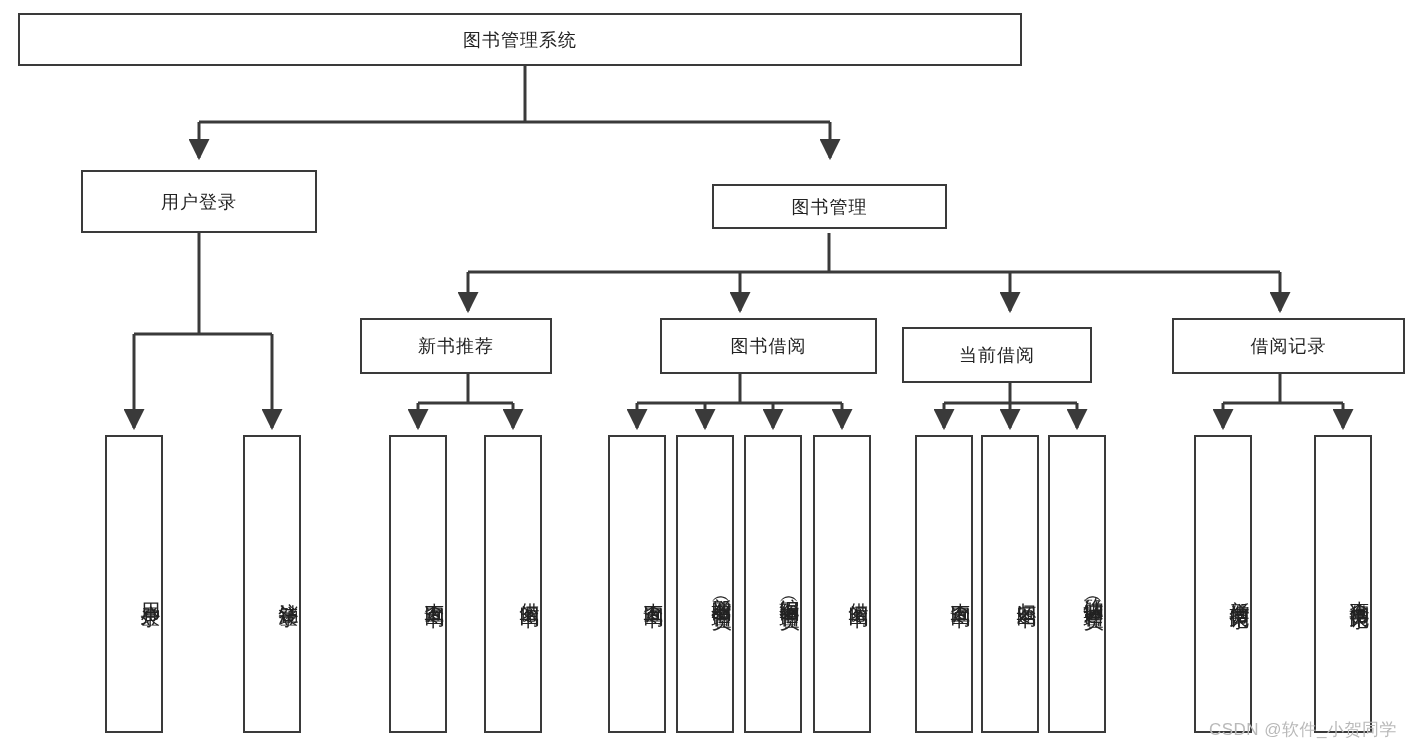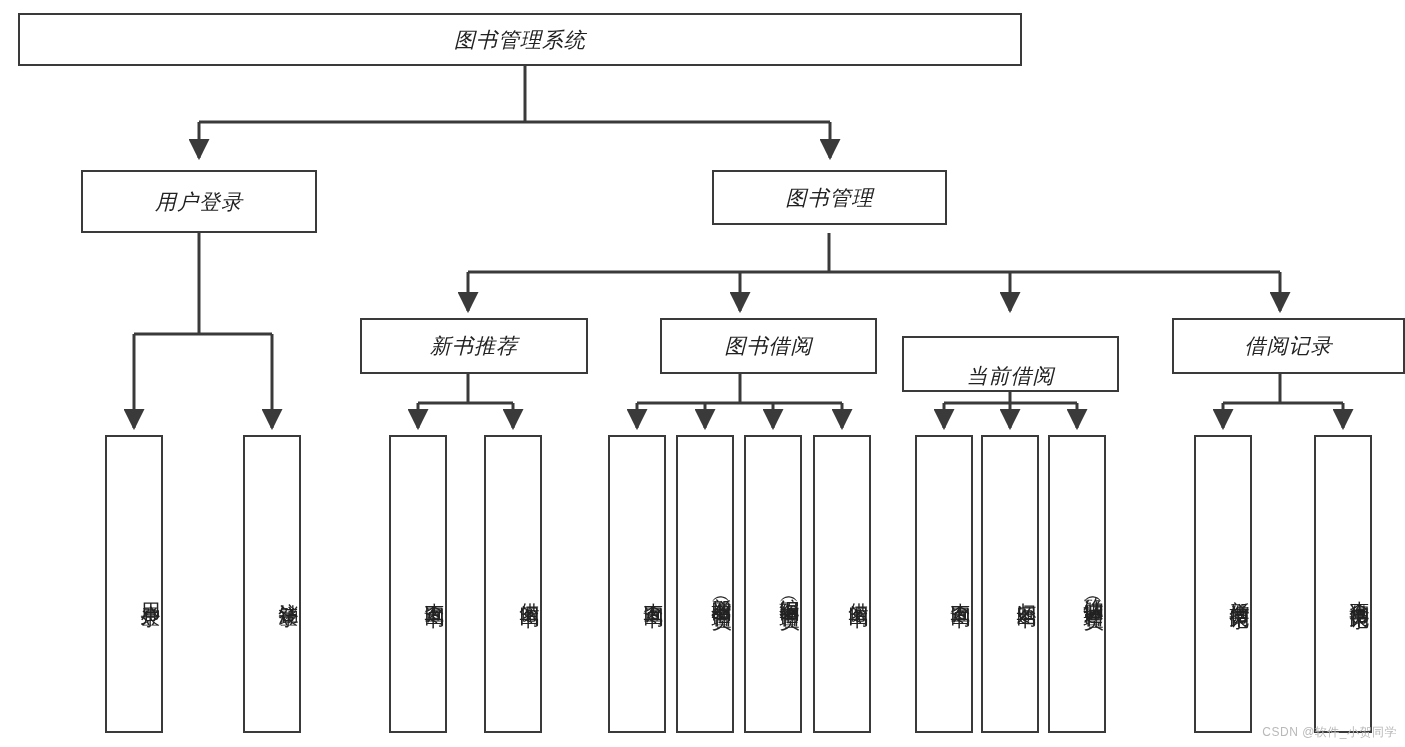--- a/index.html
+++ b/index.html
@@ -15,44 +15,43 @@
     position:absolute;
     box-sizing:border-box;
     background:#ffffff;
     border:2px solid #3a3a3a;
     display:flex;
     align-items:center;
     justify-content:center;
     color:#222222;
   }
   .node.h{
-    font-size:21px;
+    font-size:18px;
     letter-spacing:1px;
-    font-style:italic;
   }
   .node.v{
     writing-mode:vertical-rl;
     text-orientation:upright;
     font-size:20px;
     letter-spacing:2px;
     padding-top:14px;
     align-items:flex-start;
     justify-content:center;
     line-height:1.0;
   }
   .node.v span{
     writing-mode:vertical-rl;
     text-orientation:upright;
     display:block;
   }
   #watermark{
     position:absolute;
     right:8px;
     bottom:6px;
-    font-size:12px;
+    font-size:17px;
     color:#b9b9b9;
     white-space:nowrap;
     letter-spacing:0.5px;
   }
 </style>
 </head>
 <body>
 
 <svg id="canvas" viewBox="0 0 1405 747" xmlns="http://www.w3.org/2000/svg">
   <defs>
@@ -104,31 +103,31 @@
   </g>
 </svg>
 
 <div class="node h" style="left:18px;top:13px;width:1004px;height:53px;">
   <span>图书管理系统</span>
 </div>
 
 <div class="node h" style="left:81px;top:170px;width:236px;height:63px;">
   <span>用户登录</span>
 </div>
-<div class="node h" style="left:712px;top:170px;width:235px;height:55px;">
+<div class="node h" style="left:712px;top:184px;width:235px;height:45px;">
   <span>图书管理</span>
 </div>
 
-<div class="node h" style="left:360px;top:318px;width:228px;height:56px;">
+<div class="node h" style="left:360px;top:318px;width:192px;height:56px;">
   <span>新书推荐</span>
 </div>
 <div class="node h" style="left:660px;top:318px;width:217px;height:56px;">
   <span>图书借阅</span>
 </div>
-<div class="node h" style="left:902px;top:336px;width:217px;height:56px;align-items:flex-end;">
+<div class="node h" style="left:902px;top:327px;width:190px;height:56px;">
   <span>当前借阅</span>
 </div>
 <div class="node h" style="left:1172px;top:318px;width:233px;height:56px;">
   <span>借阅记录</span>
 </div>
 
 <div class="node v" style="left:105px;top:435px;width:58px;height:298px;">
   <span>用户登录</span>
 </div>
 <div class="node v" style="left:243px;top:435px;width:58px;height:298px;">

